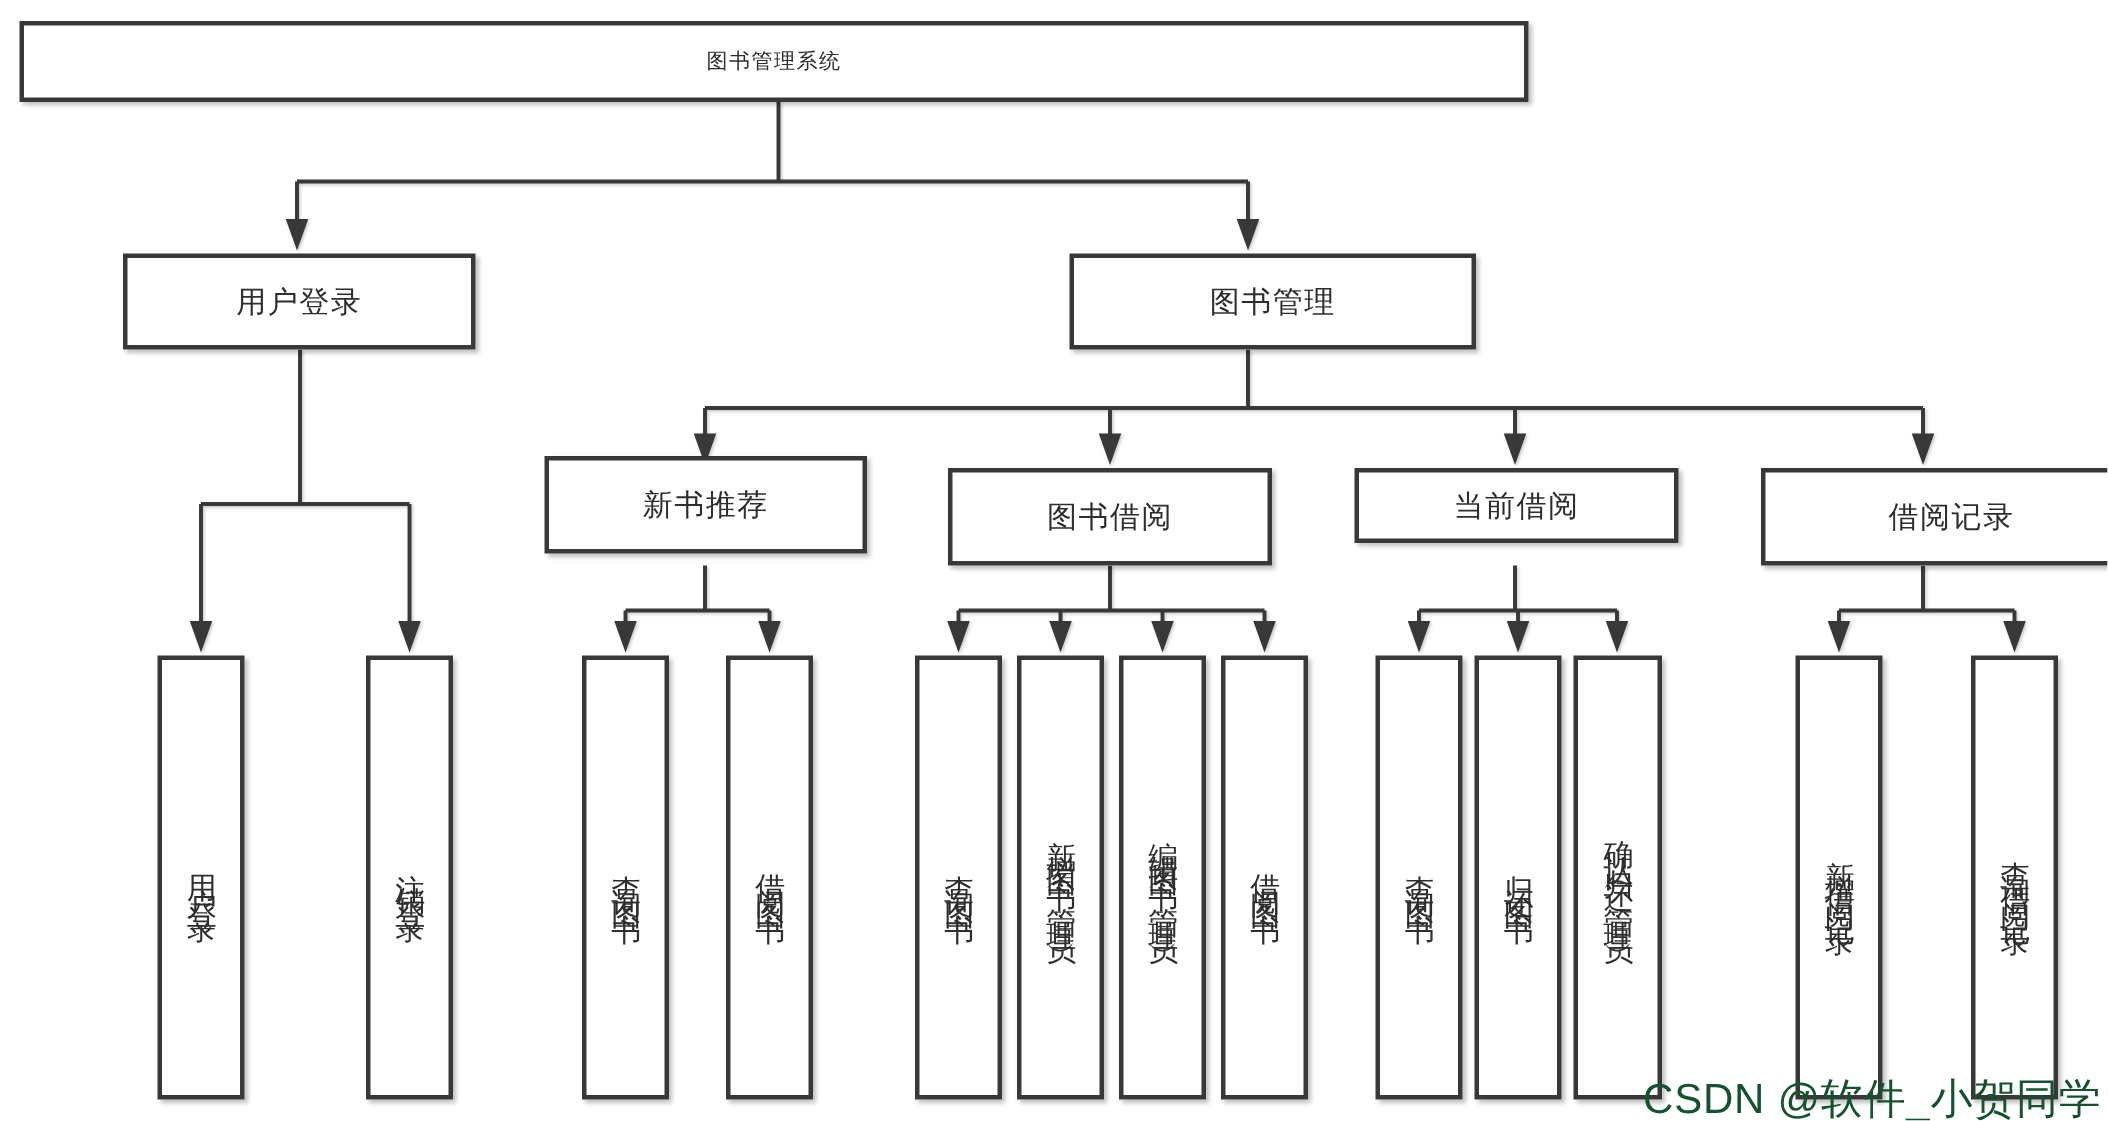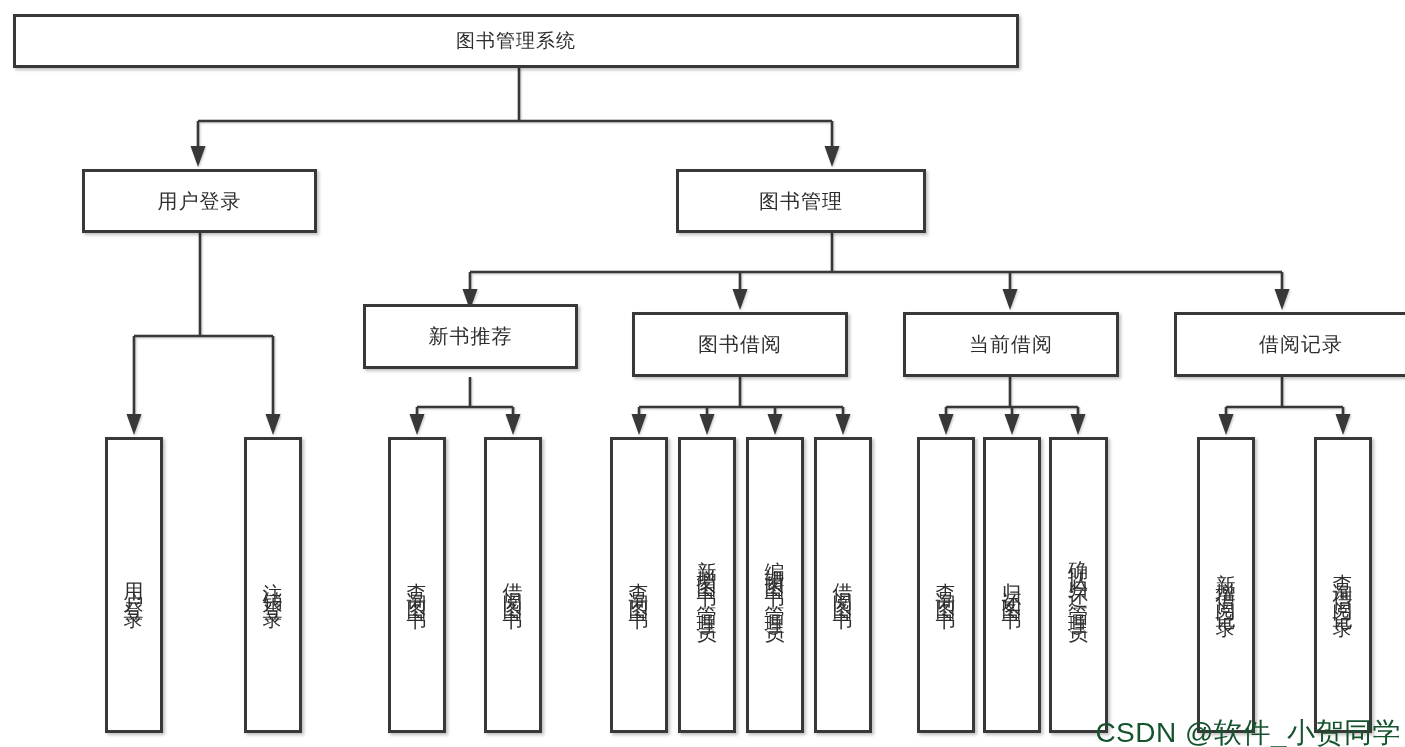--- a/index.html
+++ b/index.html
@@ -22,21 +22,21 @@
     box-sizing: border-box;
     background: #ffffff;
     border: 3px solid #383838;
     color: #2e2e2e;
     display: flex;
     align-items: center;
     justify-content: center;
     box-shadow: 2px 2px 3px rgba(0,0,0,0.25);
   }
   .hnode { font-size: 20px; letter-spacing: 1px; }
-  .root-node { font-size: 19px; }
+  .root-node { font-size: 14px; }
   .vnode span {
     writing-mode: vertical-rl;
     text-orientation: mixed;
     font-size: 20px;
     letter-spacing: 9px;
     line-height: 1;
     white-space: nowrap;
   }
   .watermark {
     position: absolute;
@@ -106,25 +106,25 @@
       <polygon points="1004.5,414 1019.5,414 1012,435"></polygon>
       <polygon points="1070.5,414 1085.5,414 1078,435"></polygon>
       <polygon points="1218.5,414 1233.5,414 1226,435"></polygon>
       <polygon points="1335.5,414 1350.5,414 1343,435"></polygon>
     </g>
   </svg>
 
   <div class="node hnode root-node" style="left:13px; top:14px; width:1006px; height:54px;">图书管理系统</div>
 
   <div class="node hnode" style="left:82px; top:169px; width:235px; height:64px;">用户登录</div>
-  <div class="node hnode" style="left:676px; top:169px; width:250px; height:64px;">图书管理</div>
+  <div class="node hnode" style="left:713px; top:169px; width:271px; height:64px;">图书管理</div>
 
   <div class="node hnode" style="left:363px; top:304px; width:215px; height:65px;">新书推荐</div>
   <div class="node hnode" style="left:632px; top:312px; width:216px; height:65px;">图书借阅</div>
-  <div class="node hnode" style="left:903px; top:312px; width:216px; height:65px;">当前借阅</div>
+  <div class="node hnode" style="left:903px; top:312px; width:216px; height:50px;">当前借阅</div>
   <div class="node hnode" style="left:1174px; top:312px; width:254px; height:65px;">借阅记录</div>
 
   <div class="node vnode" style="left:105px; top:437px; width:58px; height:296px;">
     <span>用户登录</span>
     </div>
   <div class="node vnode" style="left:244px; top:437px; width:58px; height:296px;">
     <span>注销登录</span>
     </div>
 
   <div class="node vnode" style="left:388px; top:437px; width:58px; height:296px;">

